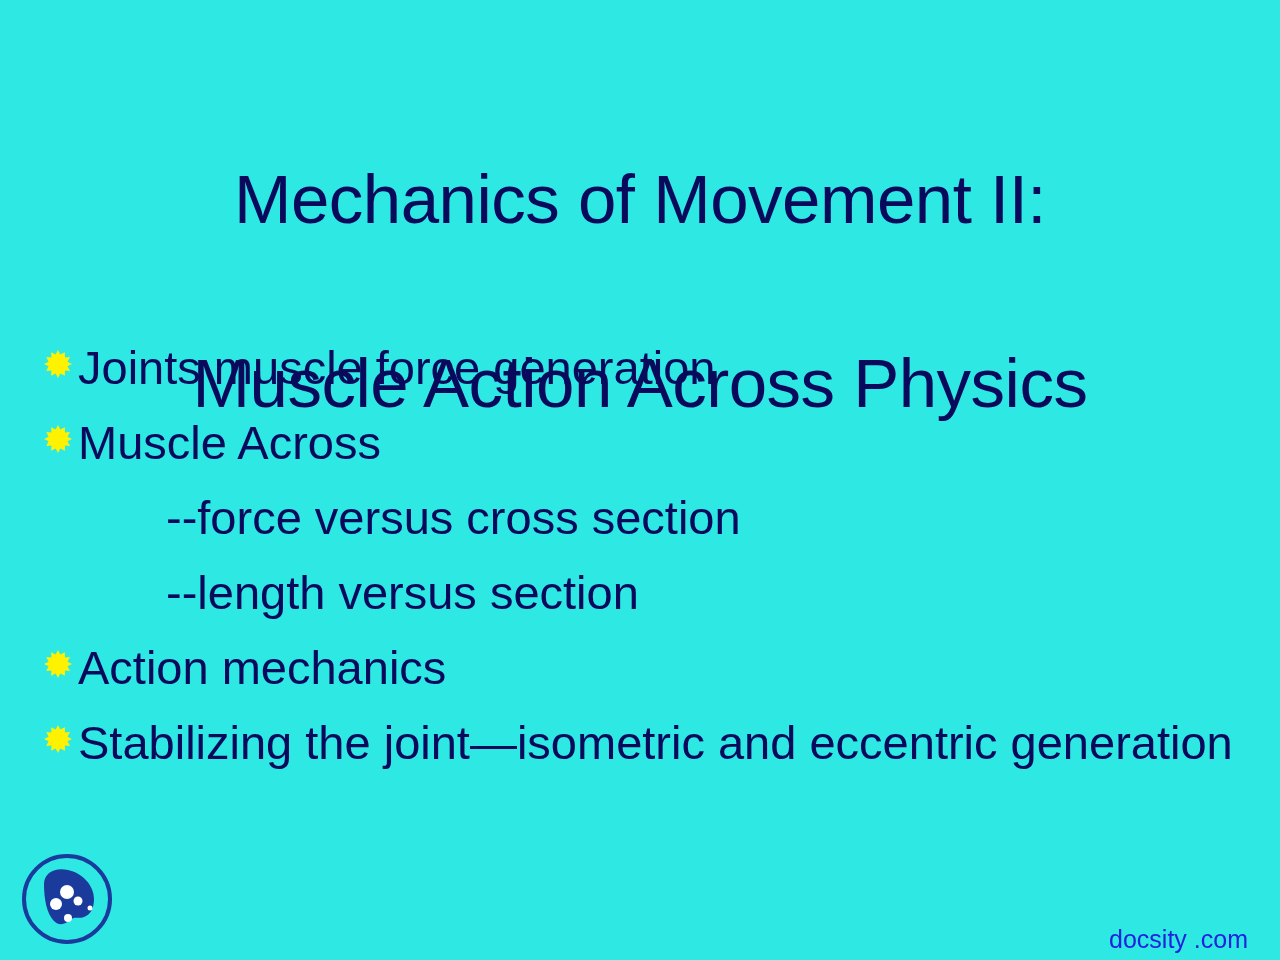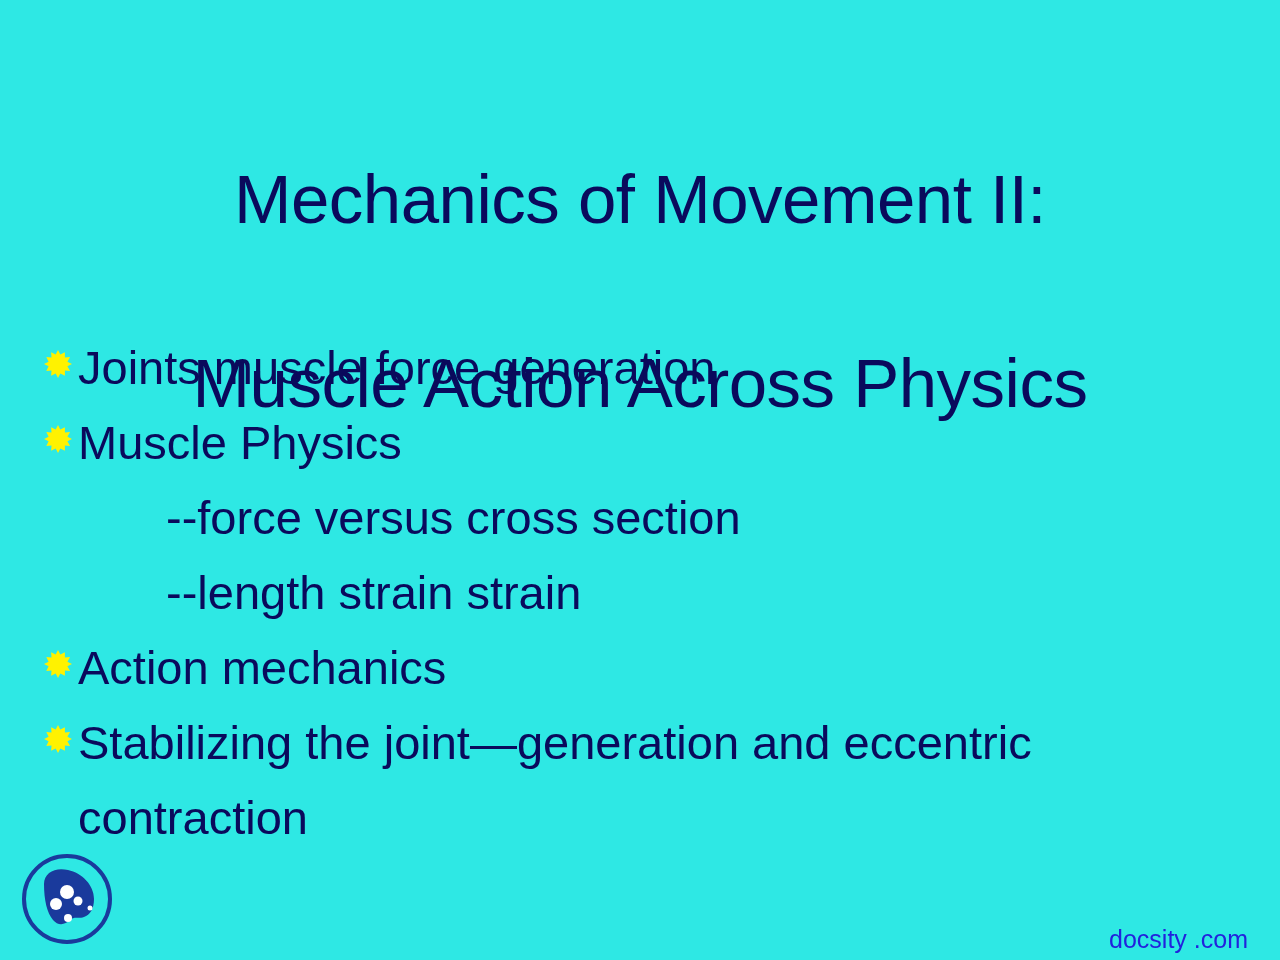--- a/index.html
+++ b/index.html
@@ -130,47 +130,47 @@
       </span>
       <span class="bullet-text">Joints muscle force generation</span>
     </div>
 
     <div class="bullet-row">
       <span class="star-icon">
         <svg width="28" height="28" viewBox="0 0 28 28" aria-hidden="true">
           <polygon fill="#FFF200" points="14,0 16.3,4.6 20.9,2.3 20.9,7.5 26.1,7.1 23.4,11.7 28,14 23.4,16.3 26.1,20.9 20.9,20.5 20.9,25.7 16.3,23.4 14,28 11.7,23.4 7.1,25.7 7.5,20.5 2.3,20.9 4.6,16.3 0,14 4.6,11.7 2.3,7.1 7.5,7.5 7.1,2.3 11.7,4.6"></polygon>
         </svg>
       </span>
-      <span class="bullet-text">Muscle Physics</span>
+      <span class="bullet-text">Muscle Across</span>
     </div>
 
     <div class="bullet-row sub">
       <span class="sub-text">--force versus cross section</span>
     </div>
 
     <div class="bullet-row sub">
-      <span class="sub-text">--length strain strain</span>
+      <span class="sub-text">--length versus section</span>
     </div>
 
     <div class="bullet-row">
       <span class="star-icon">
         <svg width="28" height="28" viewBox="0 0 28 28" aria-hidden="true">
           <polygon fill="#FFF200" points="14,0 16.3,4.6 20.9,2.3 20.9,7.5 26.1,7.1 23.4,11.7 28,14 23.4,16.3 26.1,20.9 20.9,20.5 20.9,25.7 16.3,23.4 14,28 11.7,23.4 7.1,25.7 7.5,20.5 2.3,20.9 4.6,16.3 0,14 4.6,11.7 2.3,7.1 7.5,7.5 7.1,2.3 11.7,4.6"></polygon>
         </svg>
       </span>
       <span class="bullet-text">Action mechanics</span>
     </div>
 
     <div class="bullet-row">
       <span class="star-icon">
         <svg width="28" height="28" viewBox="0 0 28 28" aria-hidden="true">
           <polygon fill="#FFF200" points="14,0 16.3,4.6 20.9,2.3 20.9,7.5 26.1,7.1 23.4,11.7 28,14 23.4,16.3 26.1,20.9 20.9,20.5 20.9,25.7 16.3,23.4 14,28 11.7,23.4 7.1,25.7 7.5,20.5 2.3,20.9 4.6,16.3 0,14 4.6,11.7 2.3,7.1 7.5,7.5 7.1,2.3 11.7,4.6"></polygon>
         </svg>
       </span>
-      <span class="bullet-text wrap">Stabilizing the joint—generation and eccentric contraction</span>
+      <span class="bullet-text wrap">Stabilizing the joint—isometric and eccentric generation</span>
     </div>
 
   </div>
 
   <div id="logo">
     <svg width="94" height="94" viewBox="0 0 94 94" aria-hidden="true">
       <circle cx="47" cy="47" r="43" fill="none" stroke="#1A3A9C" stroke-width="4"></circle>
       <path d="M24 32 C24 20 36 15 48 18 C62 21 74 33 74 47 C74 57 70 63 64 65 C58 67 54 64 50 68 C45 73 38 74 33 68 C27 61 24 48 24 32 Z" fill="#1A3A9C"></path>
       <circle cx="47" cy="40" r="7" fill="#FFFFFF"></circle>
       <circle cx="36" cy="52" r="6" fill="#FFFFFF"></circle>

